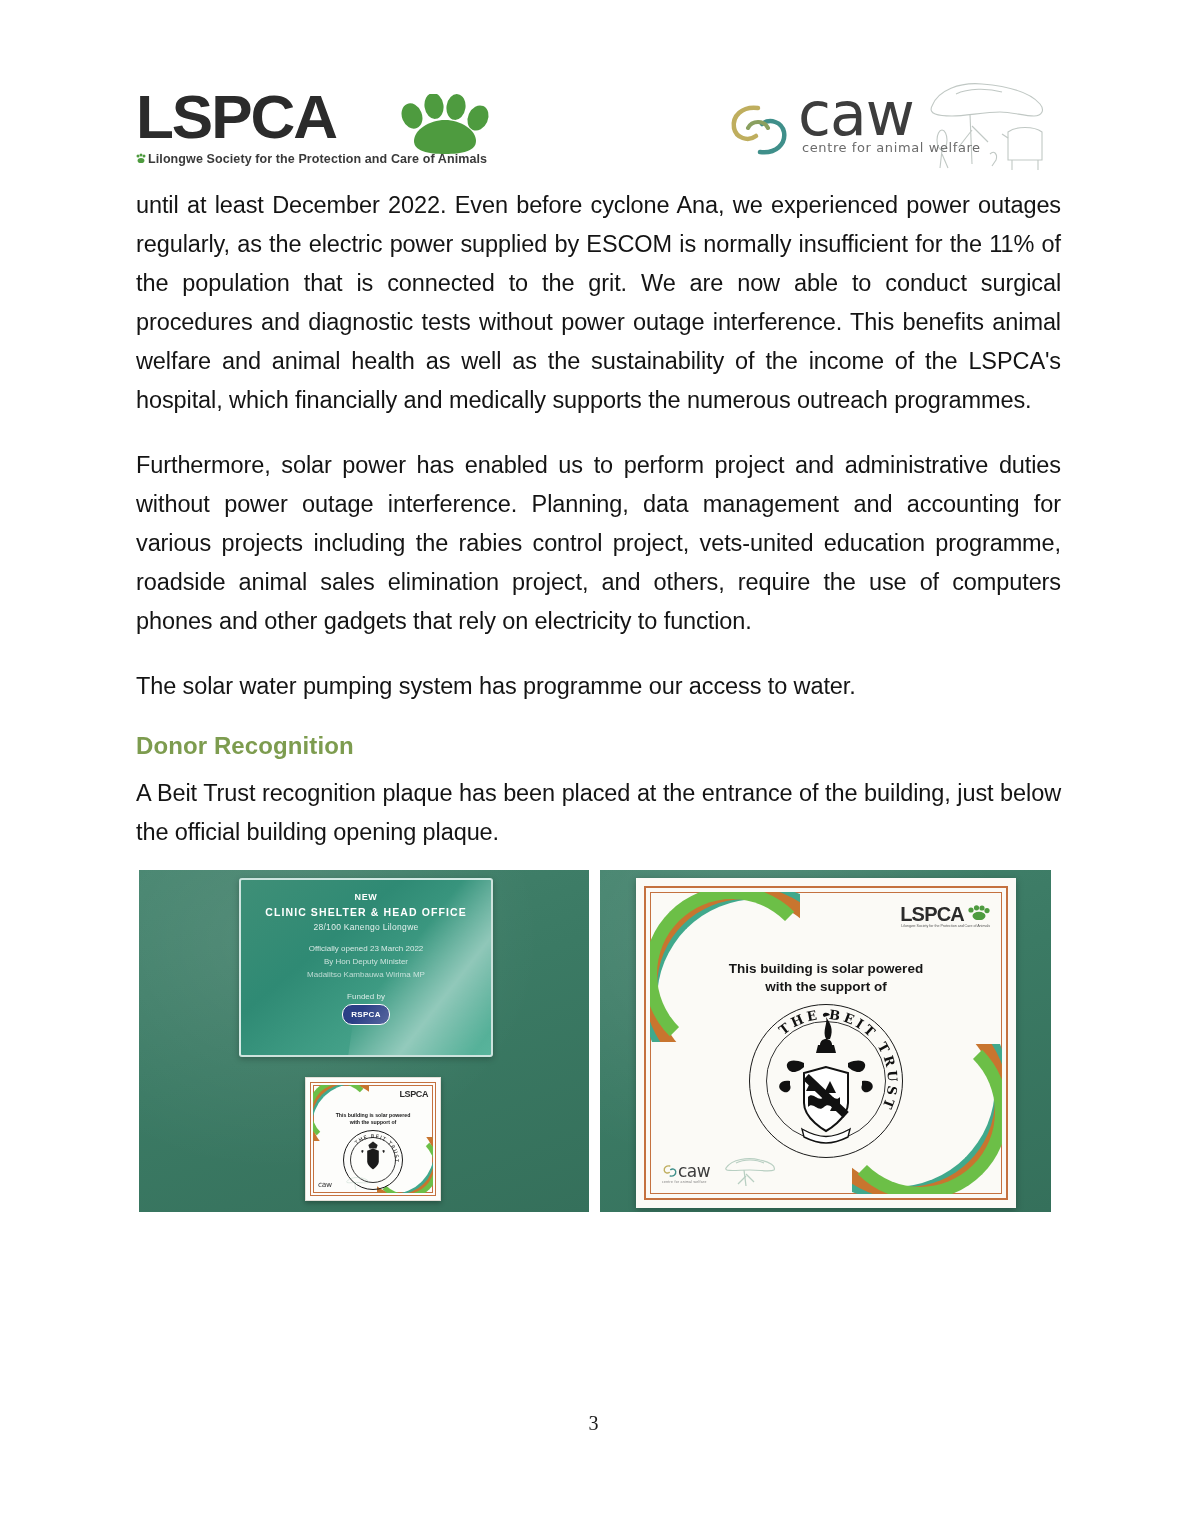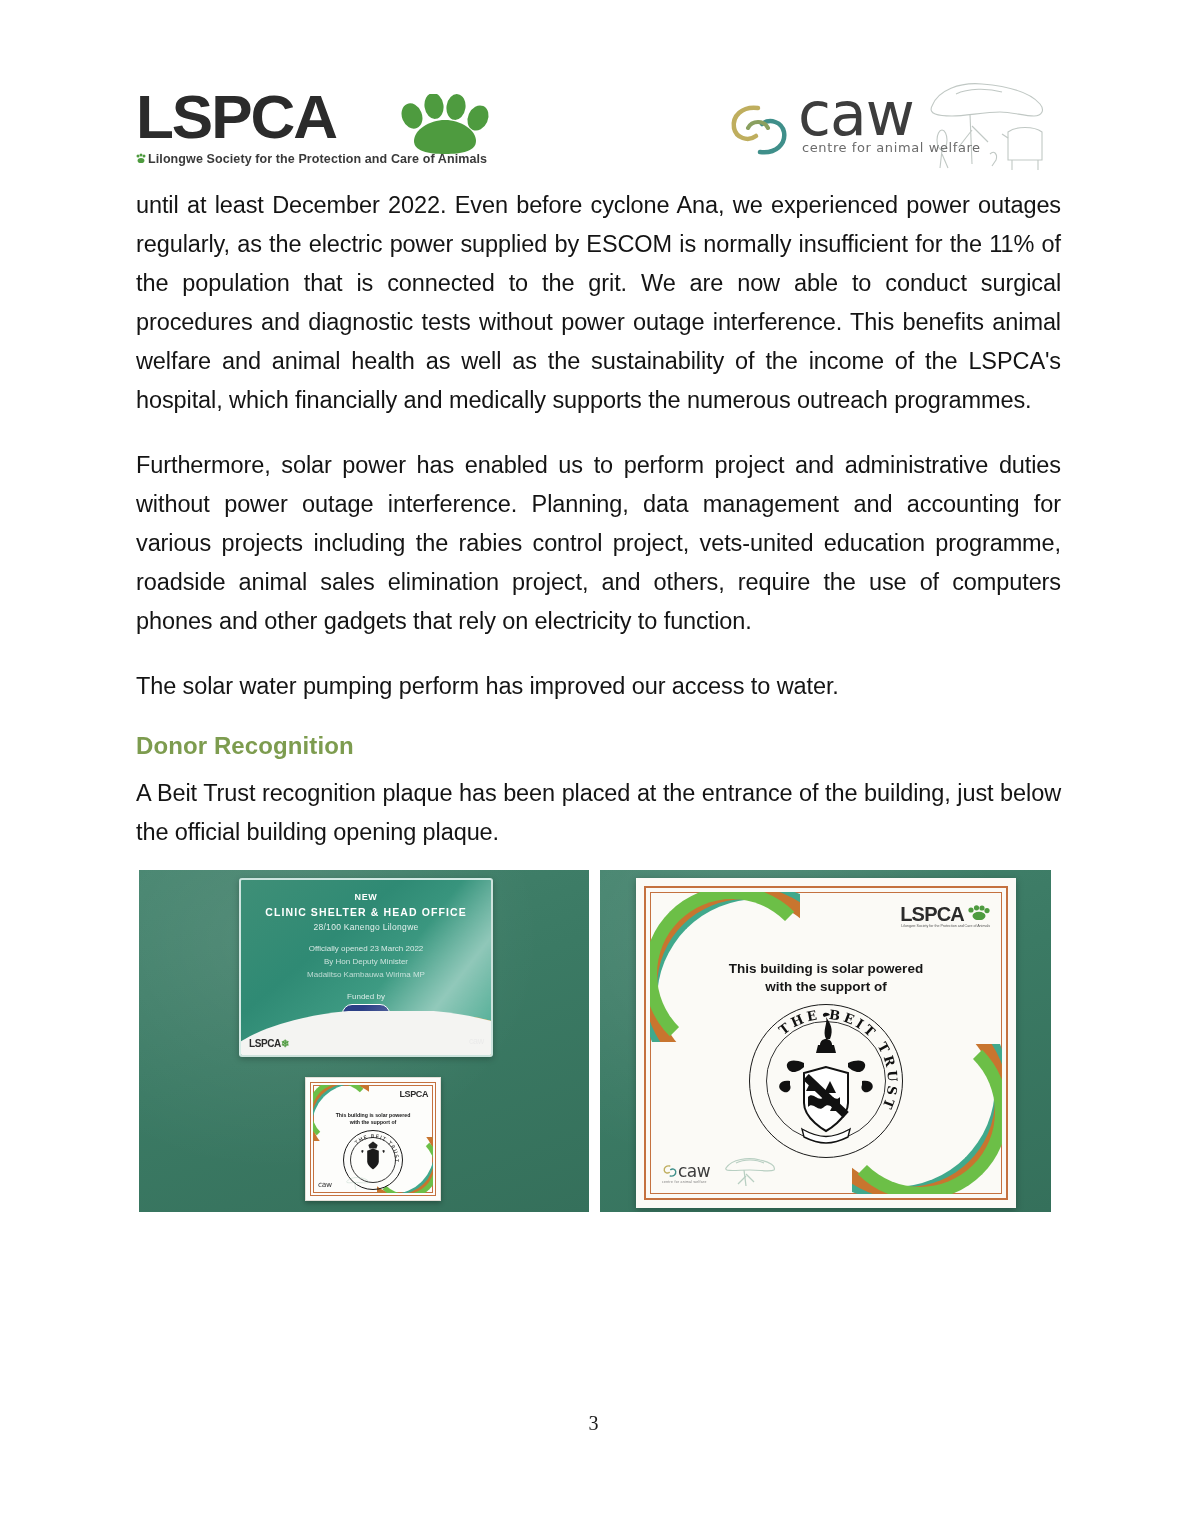--- a/index.html
+++ b/index.html
@@ -254,47 +254,40 @@
             <path d="M30 86 L36 100"></path>
           <path d="M78 86 C82 82 86 86 84 92 L80 98"></path>
         </g>
       </svg>
     </div>
   </div>
 
   <div class="content">
     <p class="body">until at least December 2022. Even before cyclone Ana, we experienced power outages regularly, as the electric power supplied by ESCOM is normally insufficient for the 11% of the population that is connected to the grit. We are now able to conduct surgical procedures and diagnostic tests without power outage interference. This benefits animal welfare and animal health as well as the sustainability of the income of the LSPCA's hospital, which financially and medically supports the numerous outreach programmes.</p>
     <p class="body">Furthermore, solar power has enabled us to perform project and administrative duties without power outage interference. Planning, data management and accounting for various projects including the rabies control project, vets-united education programme, roadside animal sales elimination project, and others, require the use of computers phones and other gadgets that rely on electricity to function.</p>
-    <p class="body last-left">The solar water pumping perform has improved our access to water.</p>
+    <p class="body last-left">The solar water pumping system has programme our access to water.</p>
     <h2 class="section">Donor Recognition</h2>
     <p class="body">A Beit Trust recognition plaque has been placed at the entrance of the building, just below the official building opening plaque.</p>
   </div>
 
   <div class="photos">
 
     <div class="photo left">
       <div class="wall"></div>
 
       <div class="glass">
         <div class="gl-text gl-new">NEW</div>
         <div class="gl-text gl-title">CLINIC  SHELTER  &amp;  HEAD OFFICE</div>
         <div class="gl-text gl-addr">28/100 Kanengo Lilongwe</div>
         <div class="gl-text gl-open">Officially opened 23 March 2022</div>
         <div class="gl-text gl-by">By Hon Deputy Minister</div>
         <div class="gl-text gl-minister">Madalitso Kambauwa Wirima MP</div>
         <div class="gl-text gl-funded">Funded by</div>
         <div class="rspca-badge">RSPCA</div>
         <div class="sheen"></div>
-        <div class="glass-foot">
-          <div class="wave-t"></div>
-          <div class="wave-o"></div>
-          <div class="wave-w"></div>
-          <div class="gl-lspca"><span>LSPCA</span><span class="p">❄</span></div>
-          <div class="gl-caw">caw</div>
-        </div>
       </div>
 
       <div class="mini-cert">
         <div class="cert-inner">
           <div class="cert-border-o"></div>
           <div class="cert-border-i"></div>
           <div class="tl-wrap" style="left:7px;top:7px;width:56px;height:56px;">
             <span class="arc t" style="width:84px;height:84px;border-width:5px;"></span>
             <span class="arc o" style="width:70px;height:70px;border-width:5px;"></span>
             <span class="arc g" style="width:56px;height:56px;border-width:5px;"></span>

